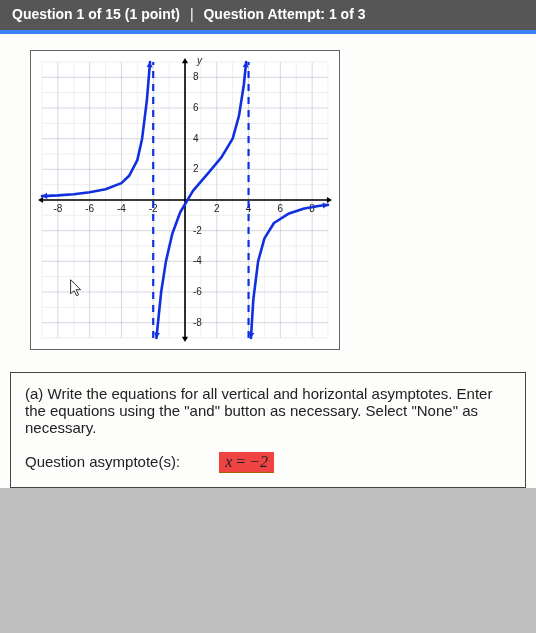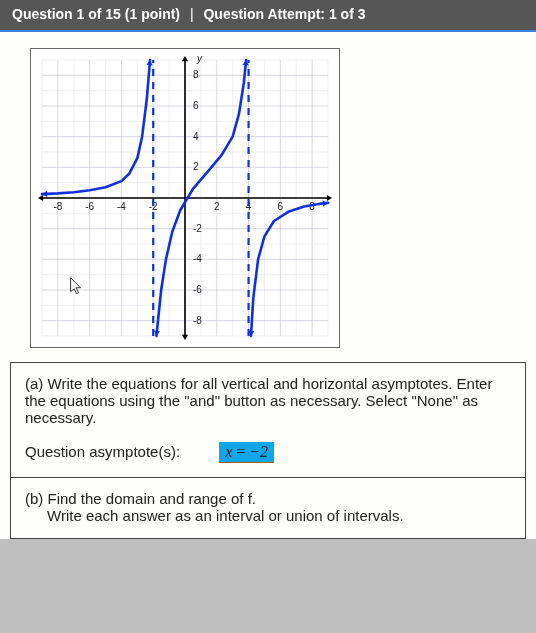--- a/index.html
+++ b/index.html
@@ -10,52 +10,52 @@
     width: 536px;
     height: 633px;
     overflow: hidden;
   }
   .header {
     background: #565656;
     color: #fff;
     padding: 6px 12px 8px 12px;
     font-size: 14px;
     font-weight: bold;
-    border-bottom: 2px solid #3b82f6;
+    border-bottom: 4px solid #3b82f6;
   }
   .divider-pipe { margin: 0 6px; font-weight: normal; }
   .content {
     background: #fdfdfc;
     margin: 0;
     padding: 10px 10px 0 10px;
   }
   .graph-wrap {
     padding: 6px 0 0 20px;
   }
   svg.graph {
     display: block;
     background: #fff;
   }
   .question-box {
     border: 1px solid #444;
-    margin-top: 14px;
+    margin-top: 22px;
     font-size: 15px;
     color: #222;
   }
   .part {
     padding: 12px 14px 14px 14px;
   }
   .part + .part { border-top: 1px solid #444; }
   .row { margin-top: 16px; }
   .fieldlabel { display:inline-block; min-width: 190px; }
   .math { font-family: "Times New Roman", Times, serif; font-style: italic; font-size: 16px; }
   .math .eq { font-style: normal; padding: 0 4px; }
   .ans {
     display: inline-block;
-    background: #0ea5e9;
+    background: #ef4444;
     border-bottom: 1px solid #b06000;
     padding: 1px 6px;
   }
 </style>
 </head>
 <body>
 
 <div class="header">
   <span>Question 1 of 15 (1 point)</span>
   <span class="divider-pipe">|</span>
@@ -148,19 +148,15 @@
   <div class="question-box">
     <div class="part">
       <div>(a) Write the equations for all vertical and horizontal asymptotes. Enter the equations using the "and" button as necessary. Select "None" as necessary.</div>
       <div class="row">
         <span class="fieldlabel">Question asymptote(s):</span>
         <span class="math ans">
           <span>x</span><span class="eq">=</span><span>−2</span>
         </span>
       </div>
     </div>
-    <div class="part">
-      <div>(b) Find the domain and range of f.</div>
-      <div style="padding-left:22px;">Write each answer as an interval or union of intervals.</div>
-    </div>
   </div>
 
 </div>
 
 </body></html>

